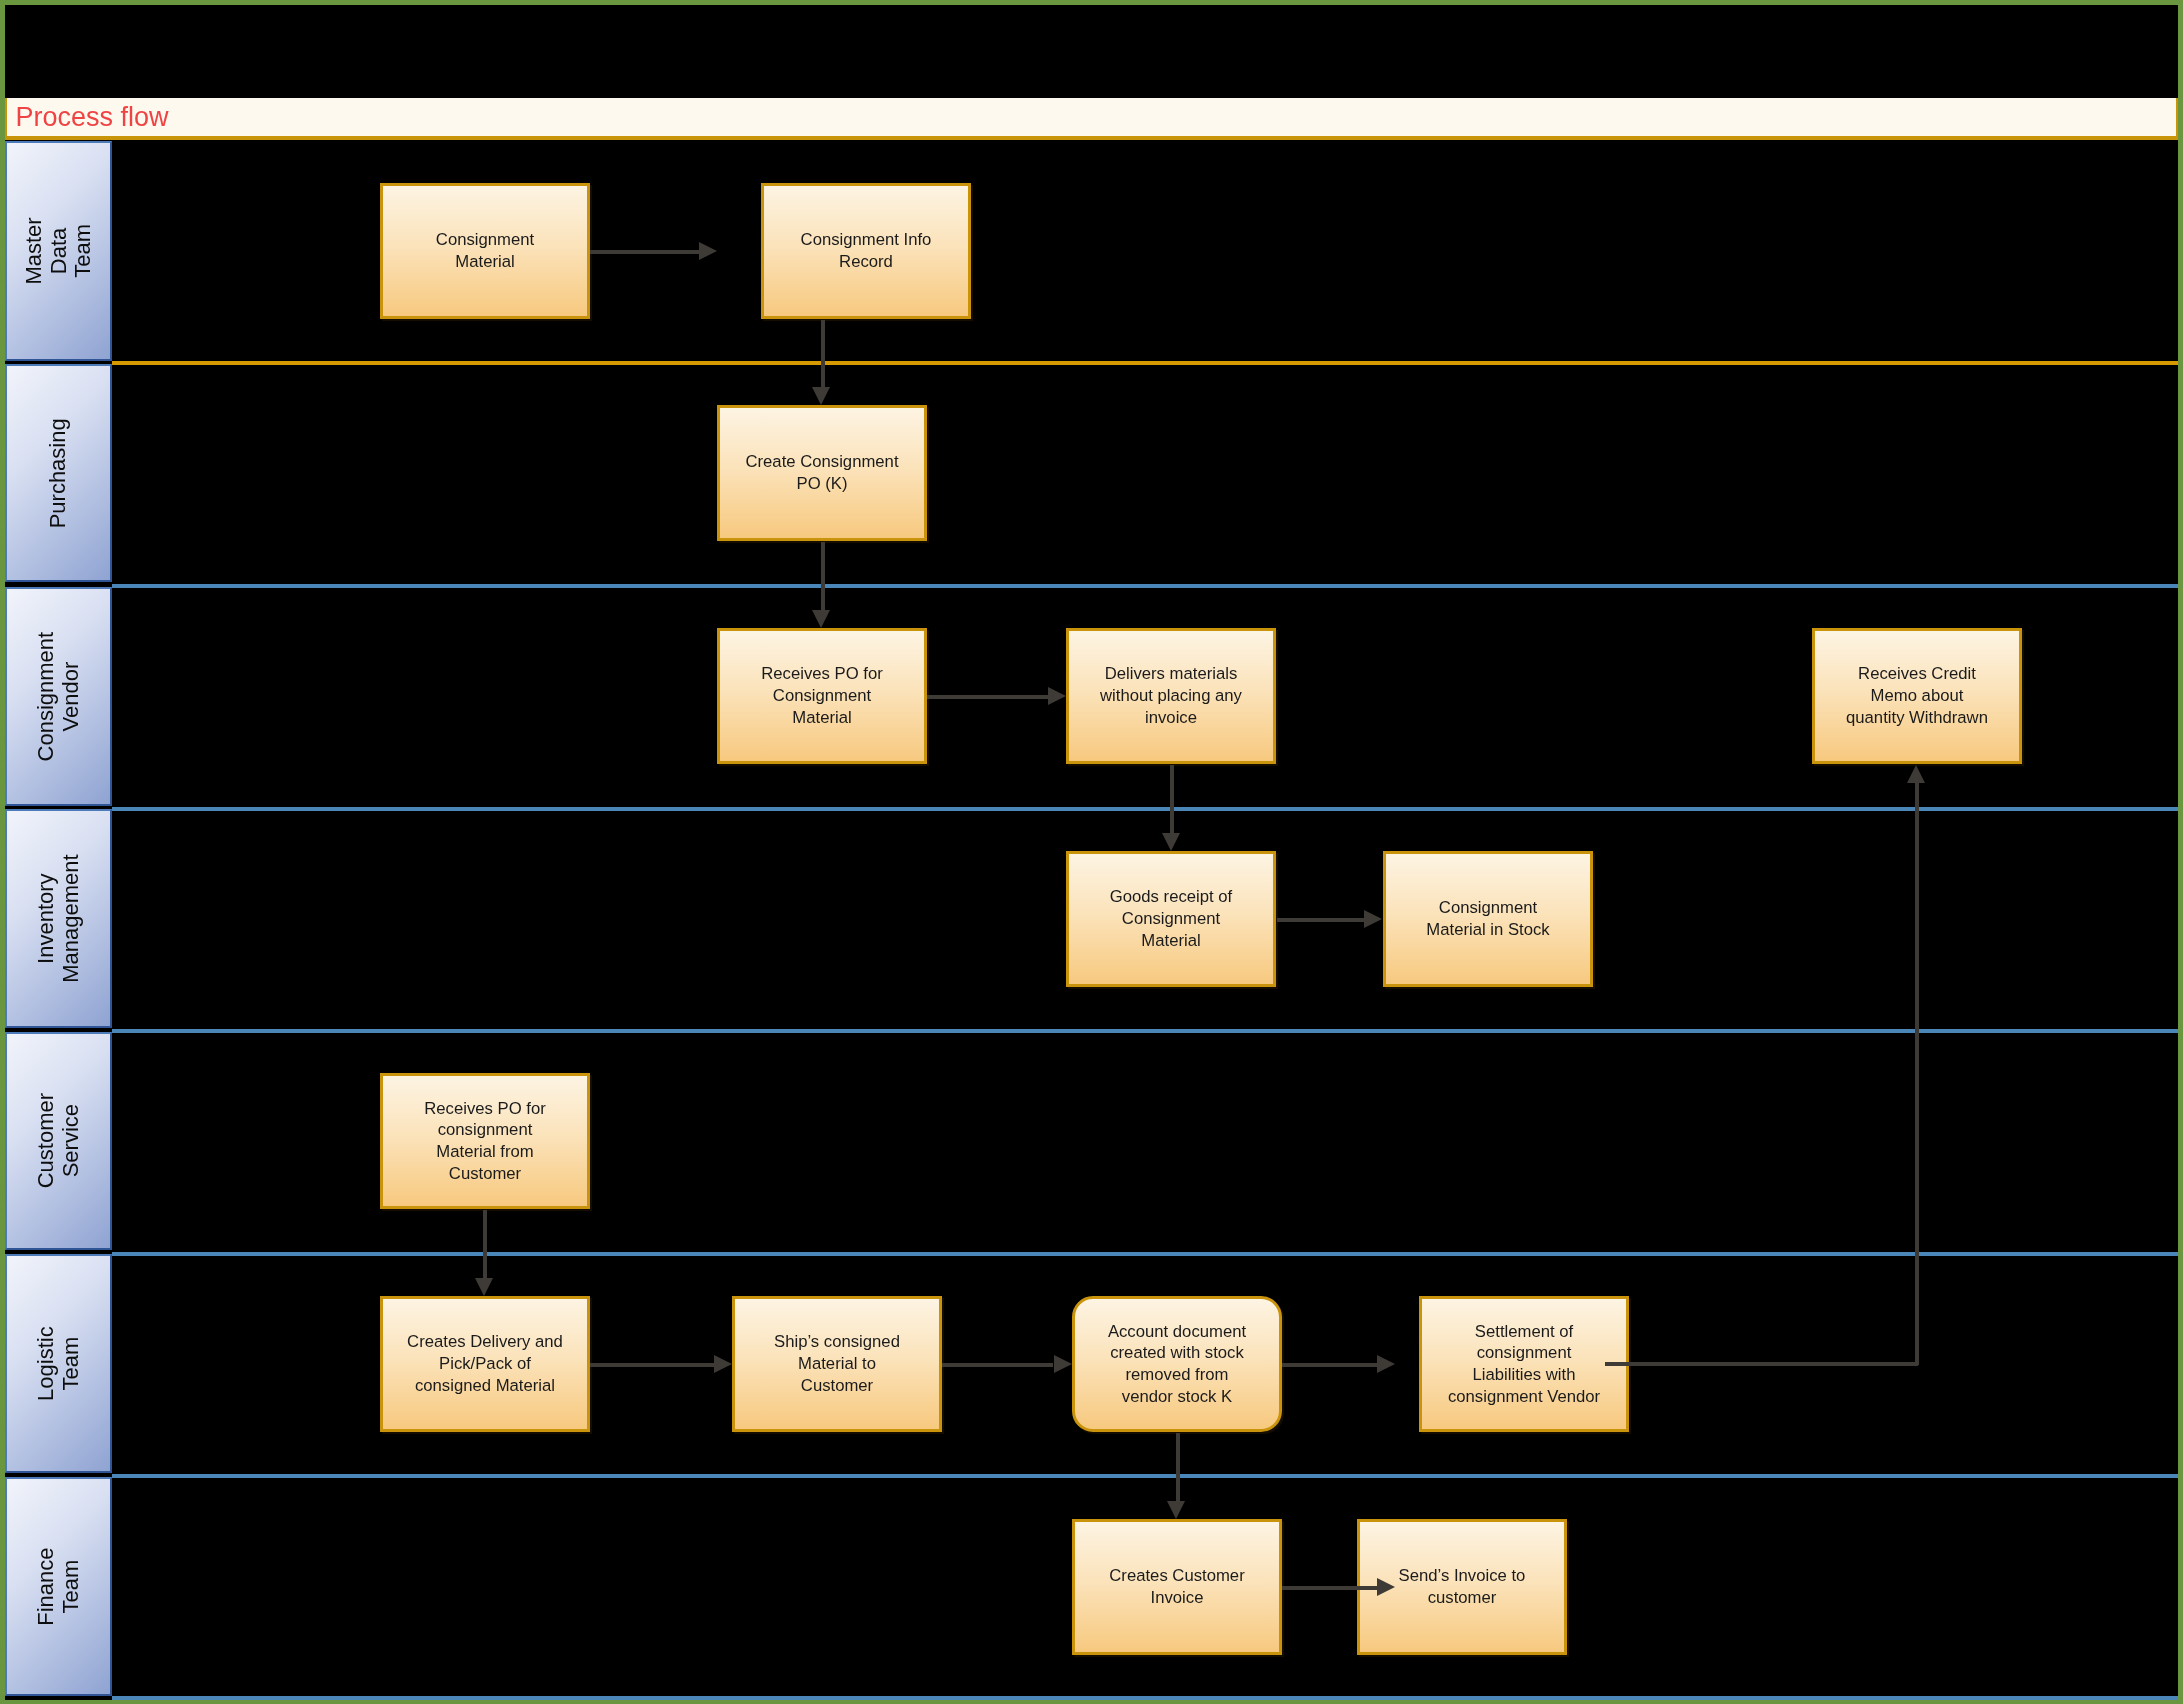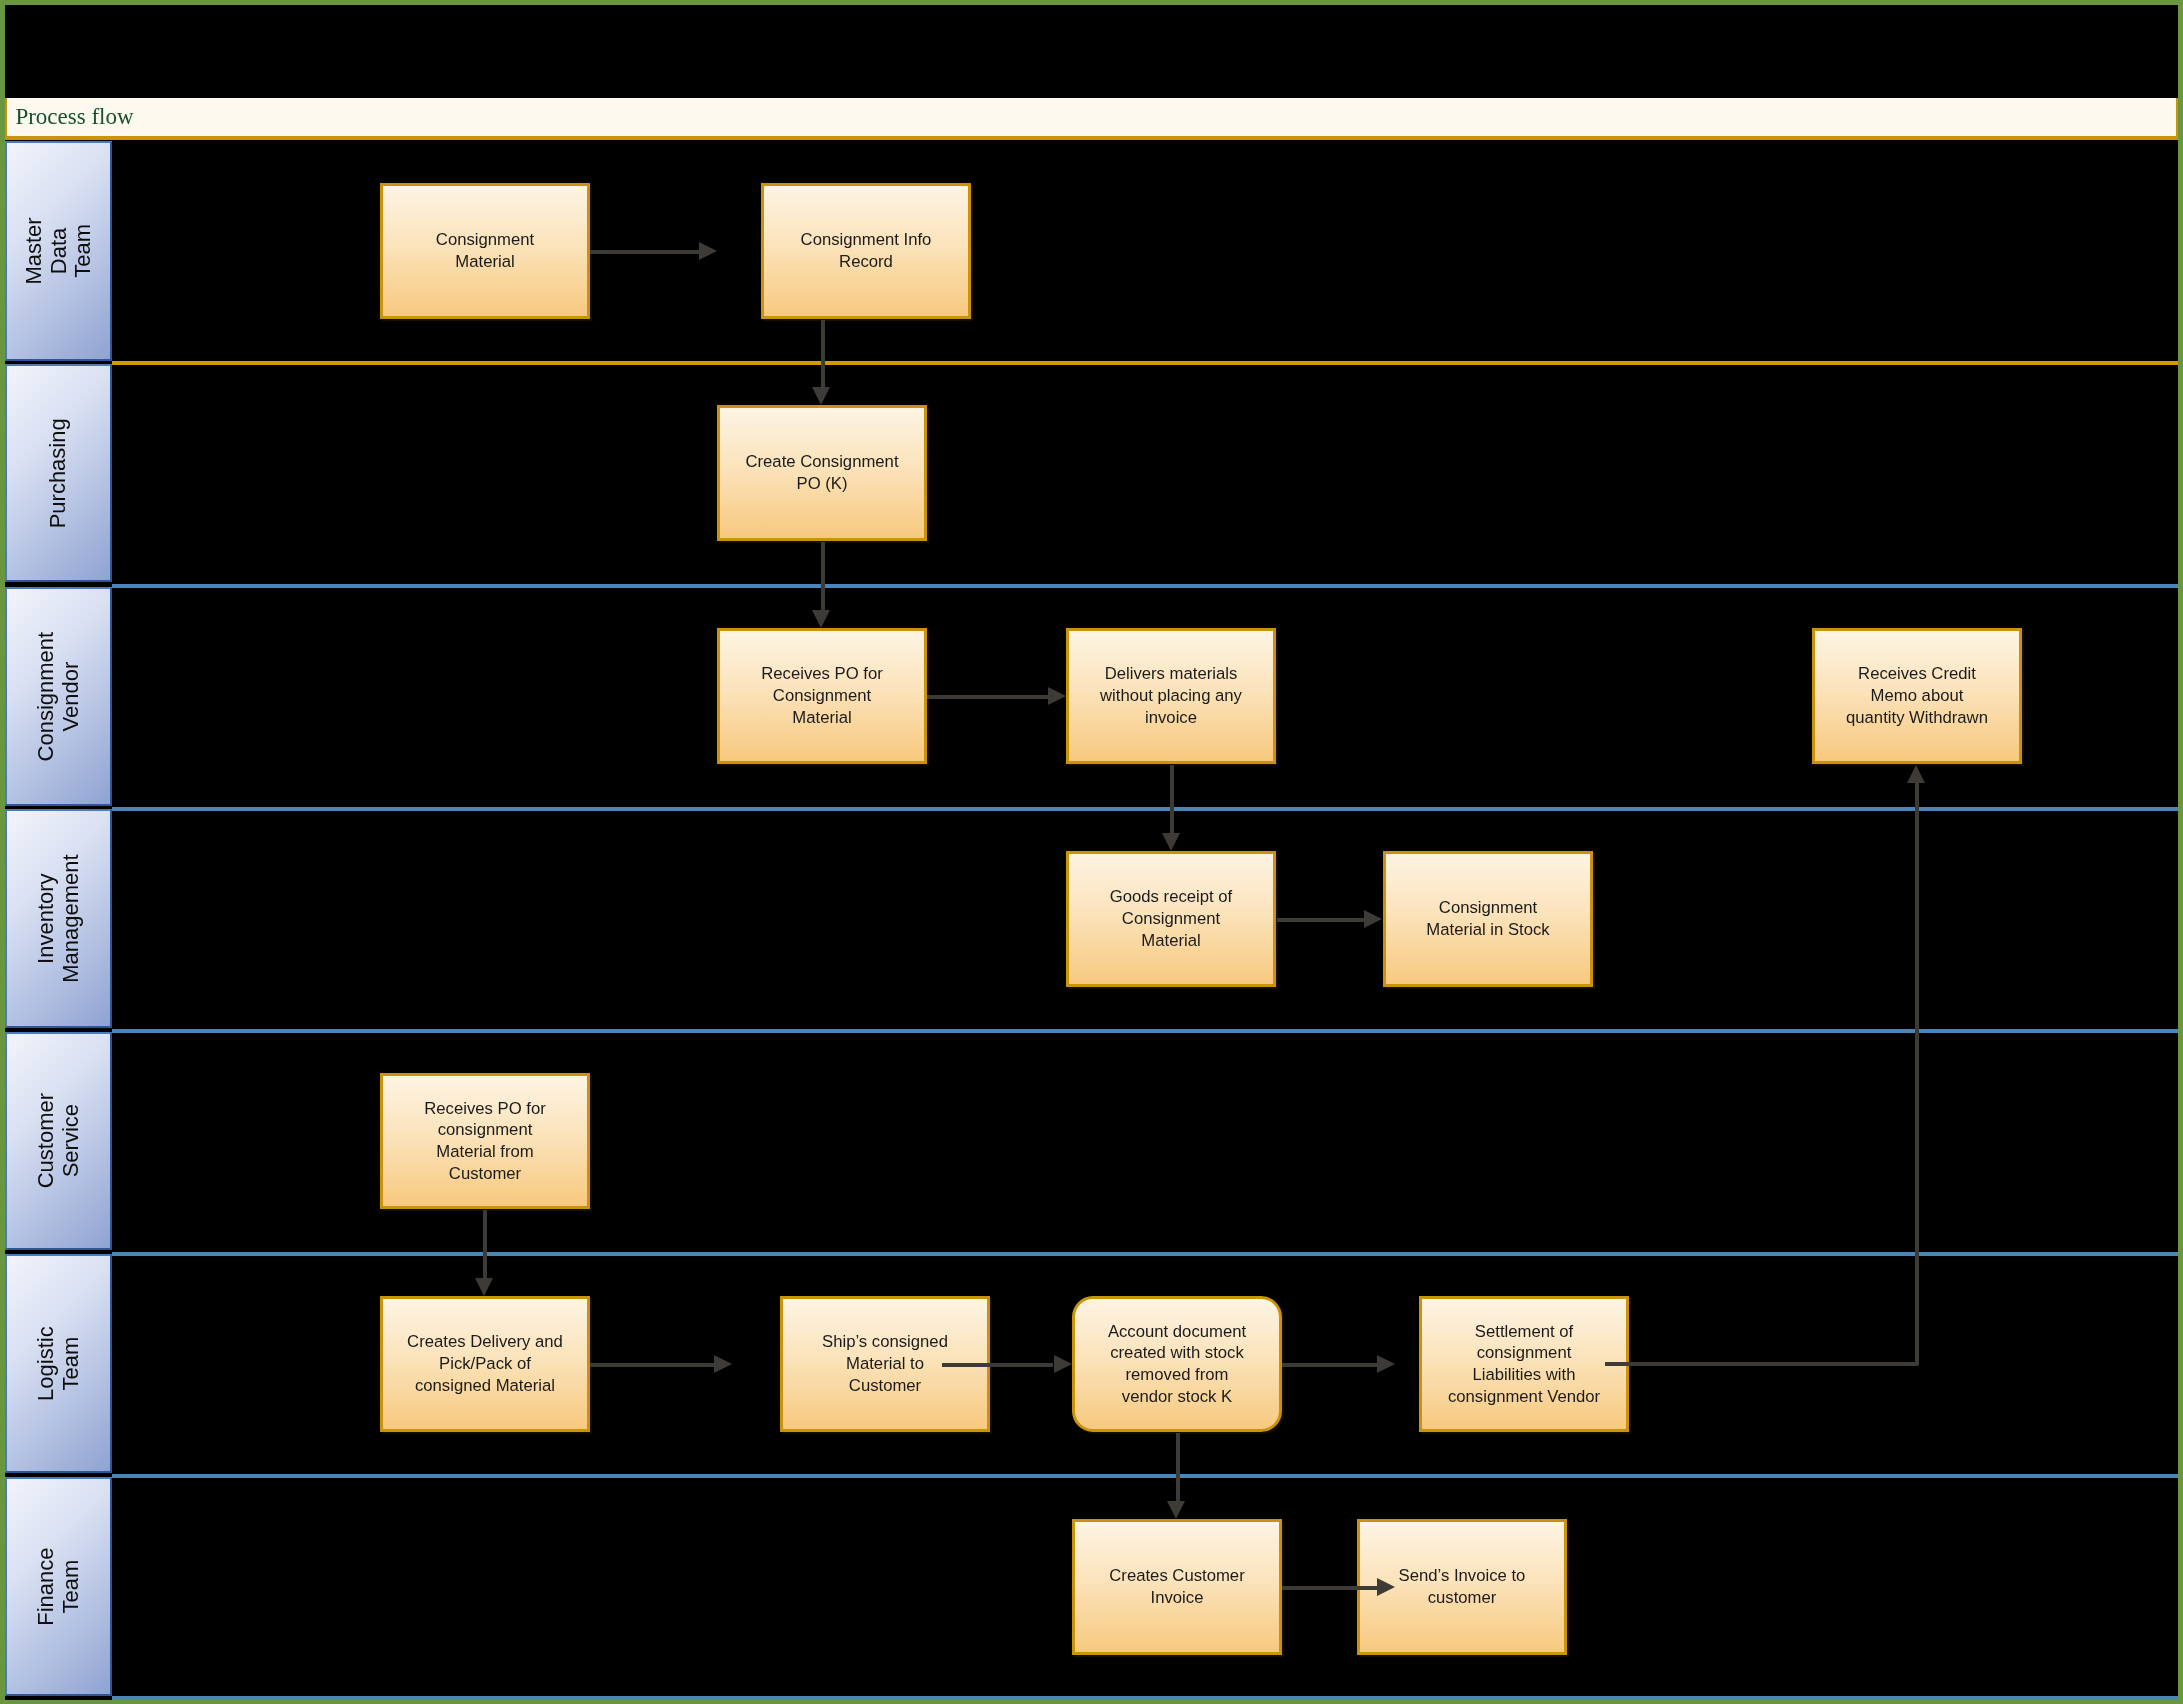--- a/index.html
+++ b/index.html
@@ -26,21 +26,21 @@
     letter-spacing:0.3px;
   }
   .header-bar{
     position:absolute;left:0;right:0;top:93px;height:42px;
     background:#FDF9EF;
     box-sizing:border-box;
     border-left:2.8px solid #C8950A;border-right:2.8px solid #C8950A;
     border-bottom:4.2px solid #C8950A;
     display:flex;align-items:center;
   }
-  .header-bar span{font-size:23px;color:#14532d;padding-left:8.4px;font-family:Liberation Serif, serif;}
+  .header-bar span{font-size:27px;color:#ef4444;padding-left:8.4px;}
   
   .lane-label{
     position:absolute;left:0;width:107px;
     box-sizing:border-box;
     background:linear-gradient(135deg,#f2f4fb 0%,#d9e0f2 35%,#8fa3d2 100%);
     border:2.8px solid #4d7ab9;
     border-right-color:#2f5597;border-bottom-color:#2f5597;
     display:flex;align-items:center;justify-content:center;
     overflow:visible;
   }
@@ -144,21 +144,21 @@
 Material</div>
   <div class="node" style="left:1378px;top:846px;">Consignment
 Material in Stock</div>
   <div class="node" style="left:375px;top:1068px;">Receives PO for
 consignment
 Material from
 Customer</div>
   <div class="node" style="left:375px;top:1291px;">Creates Delivery and
 Pick/Pack of
 consigned Material</div>
-  <div class="node" style="left:727px;top:1291px;margin-left:48px;">Ship’s consigned
+  <div class="node" style="left:727px;top:1291px;">Ship’s consigned
 Material to
 Customer</div>
   <div class="node" style="left:1067px;top:1291px;border-radius:21px;">Account document
 created with stock
 removed from
 vendor stock K</div>
   <div class="node" style="left:1390px;top:1291px;margin-left:24px;">Settlement of
 consignment
 Liabilities with
 consignment Vendor</div>

